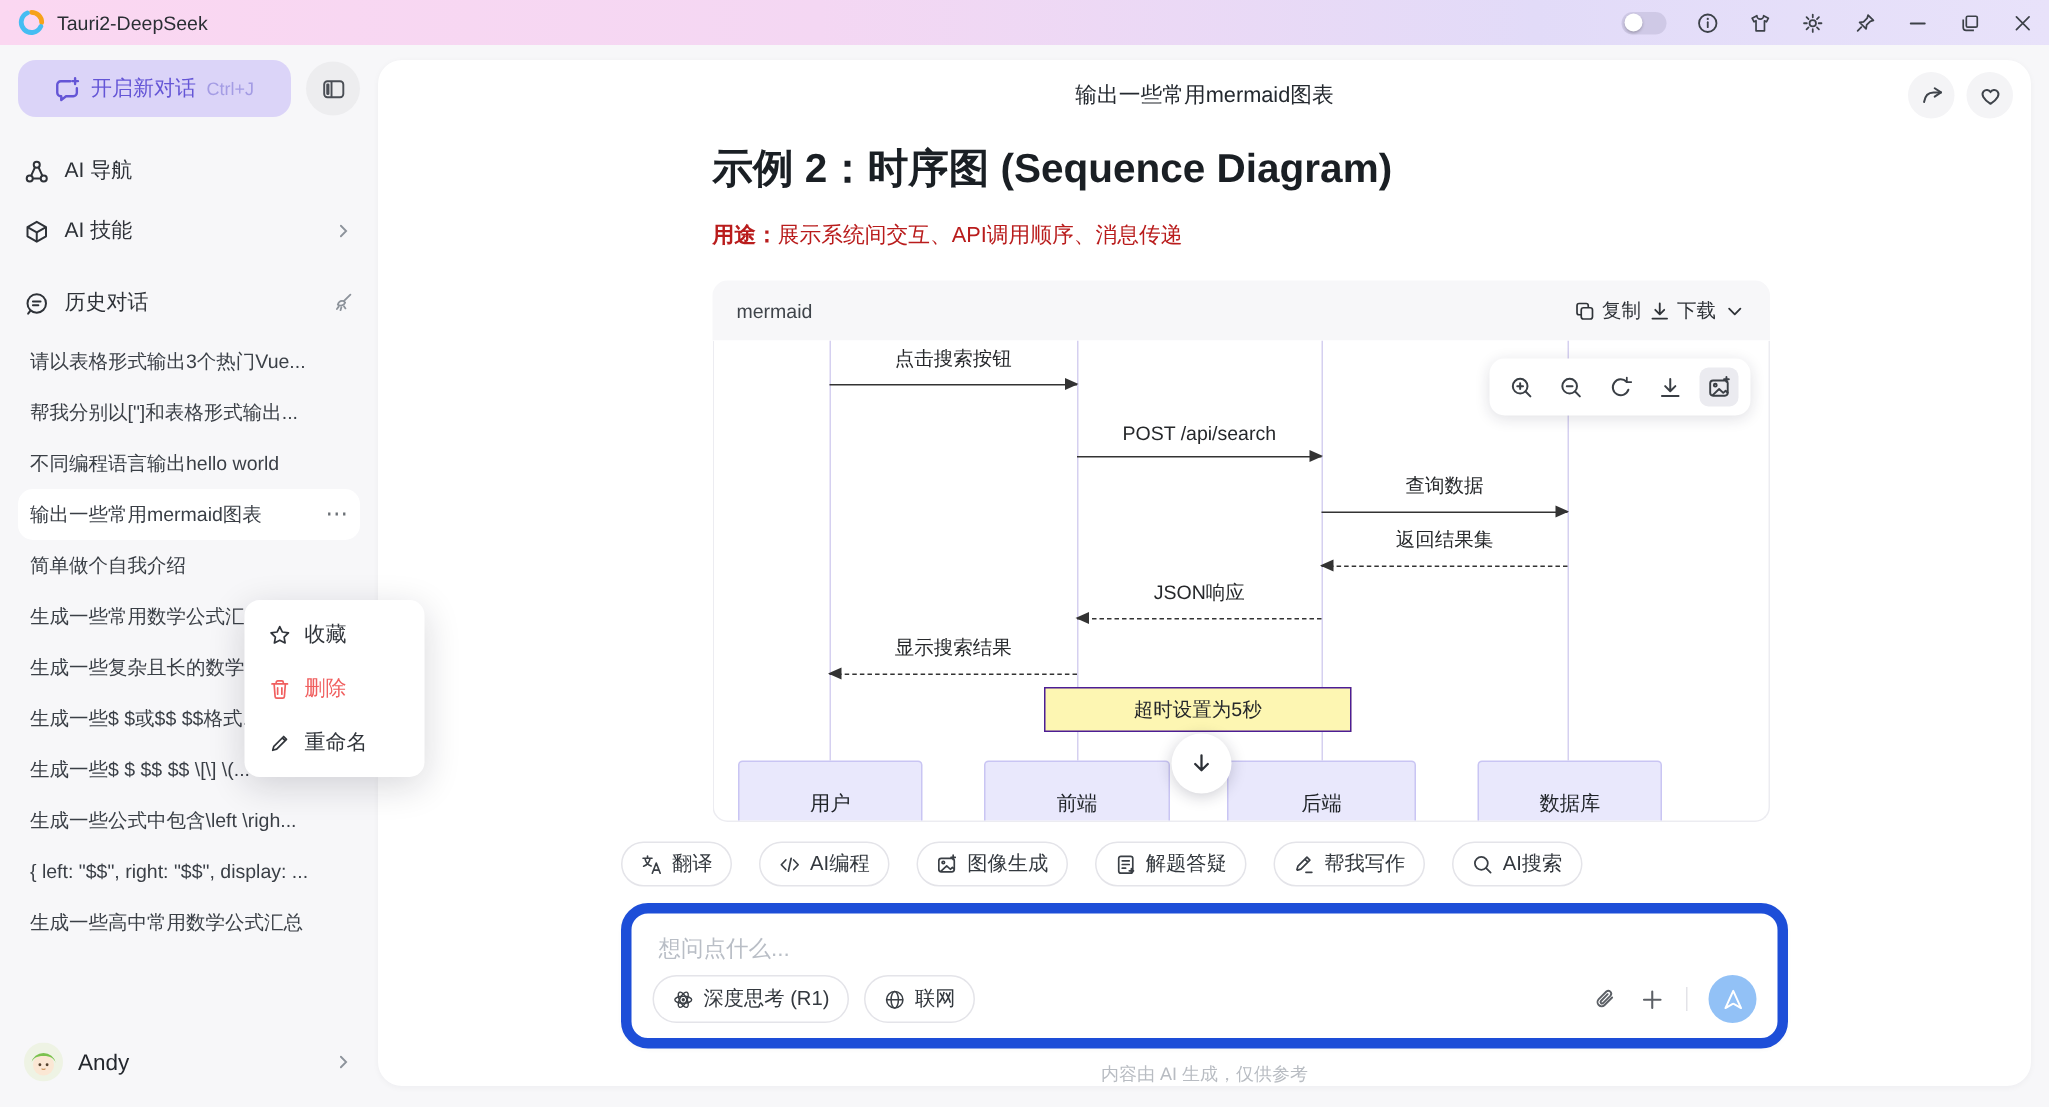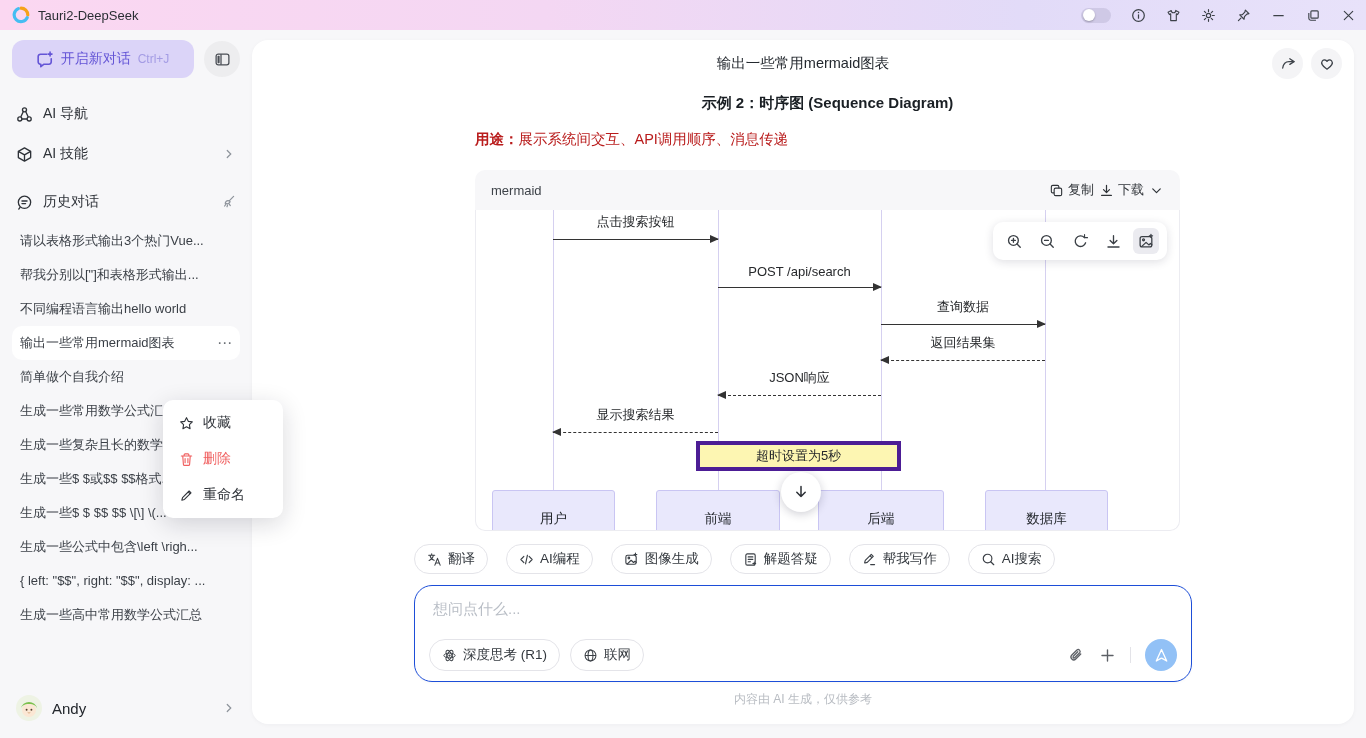--- a/index.html
+++ b/index.html
@@ -44,59 +44,59 @@
   
   .card { flex:1; background:#fff; border-radius:16px; margin:10px 12px 14px 0; position:relative; overflow:hidden;
     box-shadow:0 1px 4px rgba(20,20,40,.04); }
   .chat-header { height:46px; position:relative; display:flex; align-items:center; justify-content:center; }
   .chat-title { font-size:14.5px; color:#24292f; }
   .header-actions { position:absolute; right:12px; top:8px; display:flex; gap:8px; }
   .round-btn { width:31px; height:31px; border-radius:50%; border:none; background:#f4f4f6; color:#3f444b;
     display:flex; align-items:center; justify-content:center; cursor:pointer; }
 
   .content-col { width:705px; margin-left:223px; }
-  .heading { margin-top:8px; font-size:15px; font-weight:bold; color:#1a1f24;text-align:center; }
+  .heading { margin-top:8px; font-size:27px; font-weight:bold; color:#1a1f24; }
   .usage { margin-top:17px; font-size:14.5px; color:#b91c1c; }
   .usage b { font-weight:bold; }
 
   .code-block { margin-top:21px; }
   .code-header { height:40px; background:#f7f7f9; border-radius:10px 10px 0 0; display:flex; align-items:center; padding:0 16px; }
   .code-lang { font-size:13px; color:#3f444a; flex:1; }
   .code-actions { display:flex; align-items:center; gap:5px; color:#2f3338; }
   .code-act { display:flex; align-items:center; gap:4px; font-size:13px; cursor:pointer; background:none; border:none; color:#2f3338; }
 
   .diagram { position:relative; width:705px; height:321px; background:#fff; border:1px solid #ececf1; border-top:none;
     border-radius:0 0 10px 10px; overflow:hidden; }
   .lifeline { position:absolute; top:0; width:1px; height:280px; background:#d5d0f0; }
   .msg { position:absolute; height:24px; }
   .msg-label { position:absolute; bottom:9px; left:0; right:0; text-align:center; font-size:13px; color:#26282b; white-space:nowrap;margin-top:16px; }
   .msg-line { position:absolute; bottom:0; left:0; right:0; height:0; }
   .msg.solid .msg-line { border-top:1.6px solid #333; }
   .msg.dashed .msg-line { border-top:1.6px dashed #333; }
   .msg-line::after { content:""; position:absolute; top:-5px; width:0; height:0; border-top:4.5px solid transparent; border-bottom:4.5px solid transparent; }
   .msg.dir-right .msg-line::after { right:-1px; border-left:9px solid #333; }
   .msg.dir-left .msg-line::after { left:-1px; border-right:9px solid #333; }
-  .note { position:absolute; left:220px; top:231px; width:205px; height:30px; background:#fdf6b2; border:4px solid #4c1d95;
+  .note { position:absolute; left:220px; top:231px; width:205px; height:30px; background:#fdf6b2; border:1px solid #4c1d95;
     display:flex; align-items:center; justify-content:center; font-size:13px; color:#26282b; }
   .actor { position:absolute; top:280px; height:58px; background:#e9e8fc; border:1px solid #c9c5f3; border-radius:3px;
     display:flex; align-items:center; justify-content:center; font-size:13.5px; color:#1f2328; }
   .dg-toolbar { position:absolute; top:12px; right:12px; height:38px; background:#fff; border-radius:10px;
     box-shadow:0 2px 10px rgba(30,30,60,.14); display:flex; align-items:center; gap:7px; padding:0 8px; color:#3a3f45; }
   .dg-tool { width:26px; height:26px; display:flex; align-items:center; justify-content:center; border-radius:6px; cursor:pointer; }
   .dg-tool.active { background:#ebebf0; }
   .scroll-down { position:absolute; left:305px; top:262px; width:40px; height:40px; border-radius:50%; border:none; background:#fff;
     box-shadow:0 2px 10px rgba(30,30,60,.22); display:flex; align-items:center; justify-content:center; color:#2c3036; cursor:pointer; }
 
   .bottom-group { width:778px; margin:0 auto; }
   .chips { margin-top:13px; display:flex; gap:18px; }
   .chip { height:30px; border:1px solid #e4e4e9; border-radius:15px; background:#fff; display:flex; align-items:center;
     gap:6px; padding:0 12px; font-size:13.5px; color:#33383e; cursor:pointer; }
   .chip svg, .pill svg { color:#3a3f45; }
 
-  .input-box { margin-top:11px; height:97px; border:1px solid #1d4ed8; border-radius:18px; background:#fff; position:relative;
+  .input-box { margin-top:11px; height:97px; border:7px solid #1d4ed8; border-radius:18px; background:#fff; position:relative;
     box-shadow:0 1px 3px rgba(20,20,40,.03); }
   .input-box textarea { width:96%; margin:14px 0 0 18px; border:none; outline:none; resize:none; font-size:15px;
     font-family:"Liberation Sans","DejaVu Sans",sans-serif; color:#33383e; height:26px; background:transparent; }
   .input-box textarea::placeholder { color:#b9bec6; }
   .input-bottom { position:absolute; left:14px; right:14px; bottom:10px; display:flex; align-items:flex-end; gap:10px; }
   .pill { height:32px; border:1px solid #e4e4e9; border-radius:16px; background:#fff; display:flex; align-items:center;
     gap:6px; padding:0 12px; font-size:13.5px; color:#33383e; cursor:pointer; }
   .input-right { margin-left:auto; display:flex; align-items:center; gap:14px; color:#5c6066; }
   .icon-btn { background:none; border:none; color:#5c6066; cursor:pointer; display:flex; }
   .v-div { width:1px; height:16px; background:#e3e3e8; }

